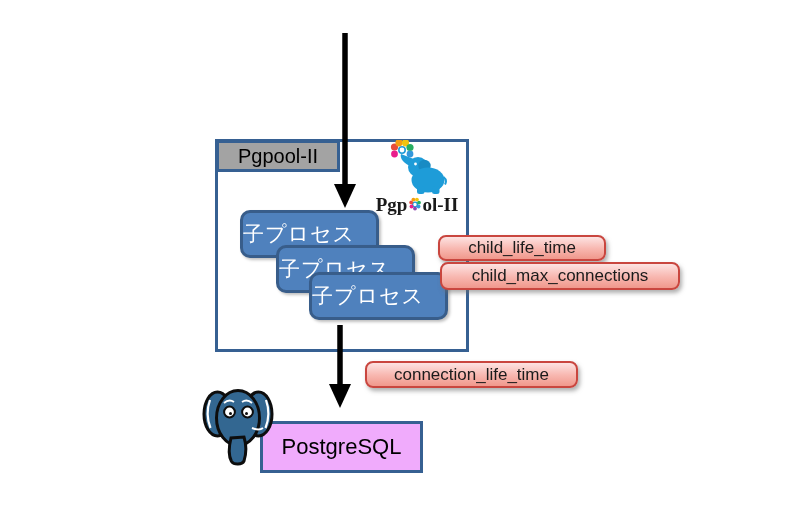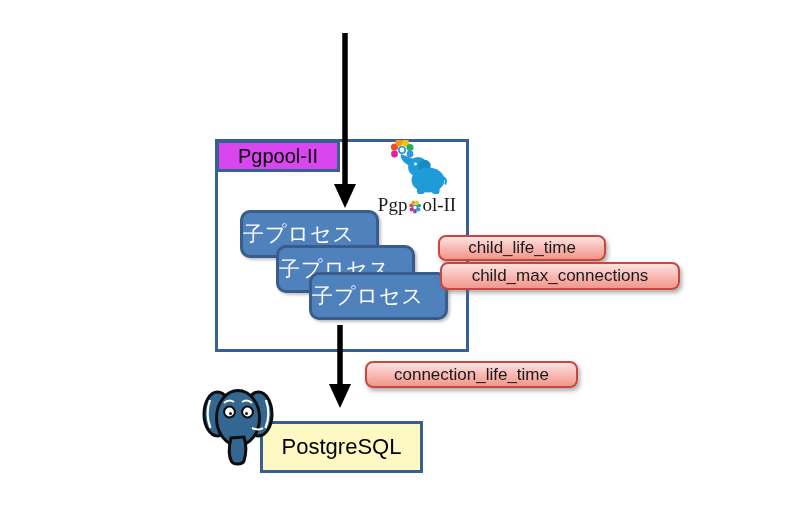--- a/index.html
+++ b/index.html
@@ -16,38 +16,38 @@
   .pgpool-box {
     position: absolute; left: 215px; top: 139px;
     width: 254px; height: 213px;
     background: #ffffff;
     border: 3px solid #366092;
     z-index: 1;
   }
   .pgpool-title {
     position: absolute; left: 216px; top: 140px;
     width: 124px; height: 32px;
-    background: #d946ef;
+    background: #a3a3a3;
     border: 3px solid #366092;
     display: flex; align-items: center; justify-content: center;
     font-size: 20px; color: #000;
     z-index: 2;
   }
 
   
   .pgpool-logo {
     position: absolute; left: 366px; top: 140px;
     width: 102px; height: 76px;
     z-index: 2;
     display: flex; flex-direction: column; align-items: center;
   }
   .pgpool-logo .caption {
     font-family: "Liberation Serif", "DejaVu Serif", serif;
-    font-size: 19px; font-weight: 400; color: #1a1a1a;
-    display: flex; align-items: flex-end; line-height: 1;
+    font-size: 19px; font-weight: 700; color: #1a1a1a;
+    display: flex; align-items: flex-start; line-height: 1;
     margin-top: 1px;
   }
 
   
   .child {
     position: absolute;
     width: 139px; height: 48px;
     background: #4f81bd;
     border: 3px solid #385d8a;
     border-radius: 10px;
@@ -74,21 +74,21 @@
   }
   .param.client  { left: 362px; top: 90px;  width: 163px; height: 29px; }
   .param.clife   { left: 438px; top: 235px; width: 168px; height: 26px; }
   .param.cmax    { left: 440px; top: 262px; width: 240px; height: 28px; }
   .param.connlife{ left: 365px; top: 361px; width: 213px; height: 27px; }
 
   
   .pg-box {
     position: absolute; left: 260px; top: 421px;
     width: 163px; height: 52px;
-    background: #fef9c3;
+    background: #f0abfc;
     border: 3px solid #366092;
     display: flex; align-items: center; justify-content: center;
     font-size: 22px; color: #000;
     z-index: 1;
   }
   .pg-logo {
     position: absolute; left: 202px; top: 381px;
     width: 72px; height: 88px;
     z-index: 3;
   }

